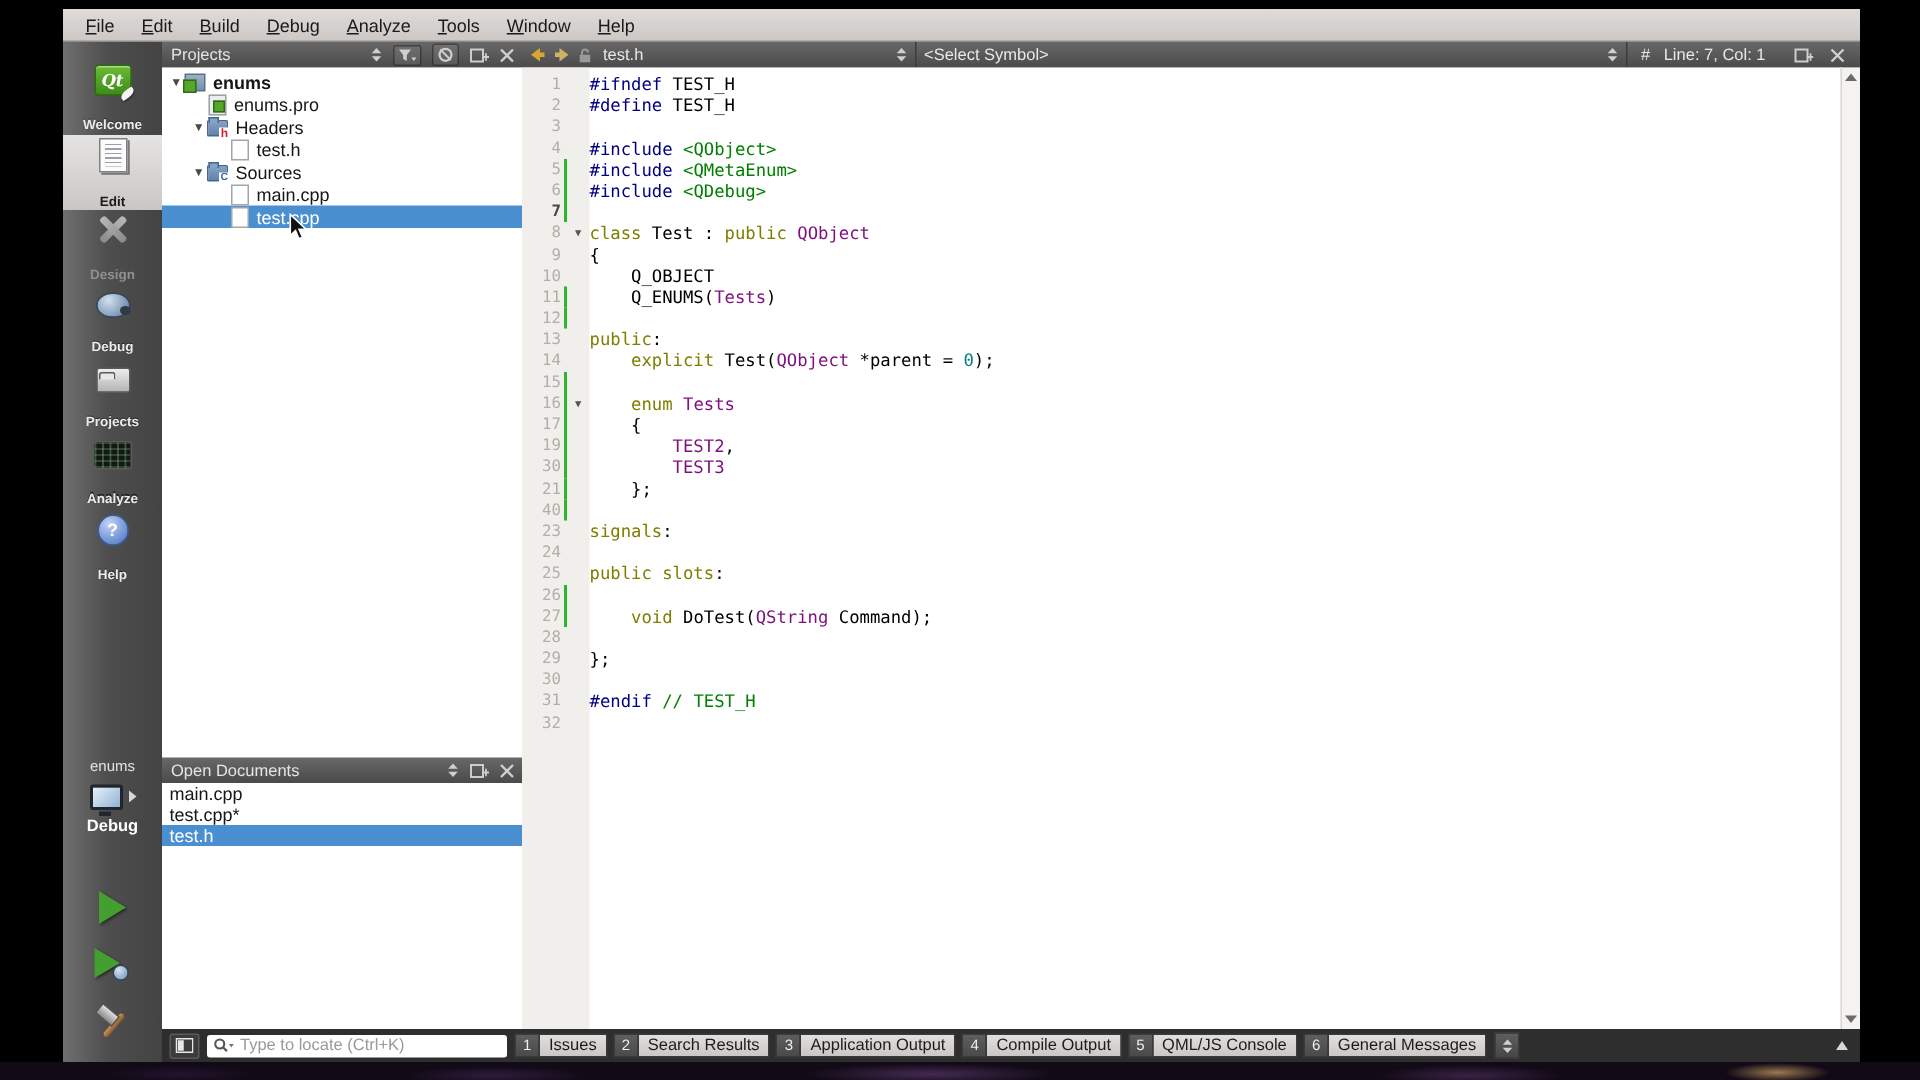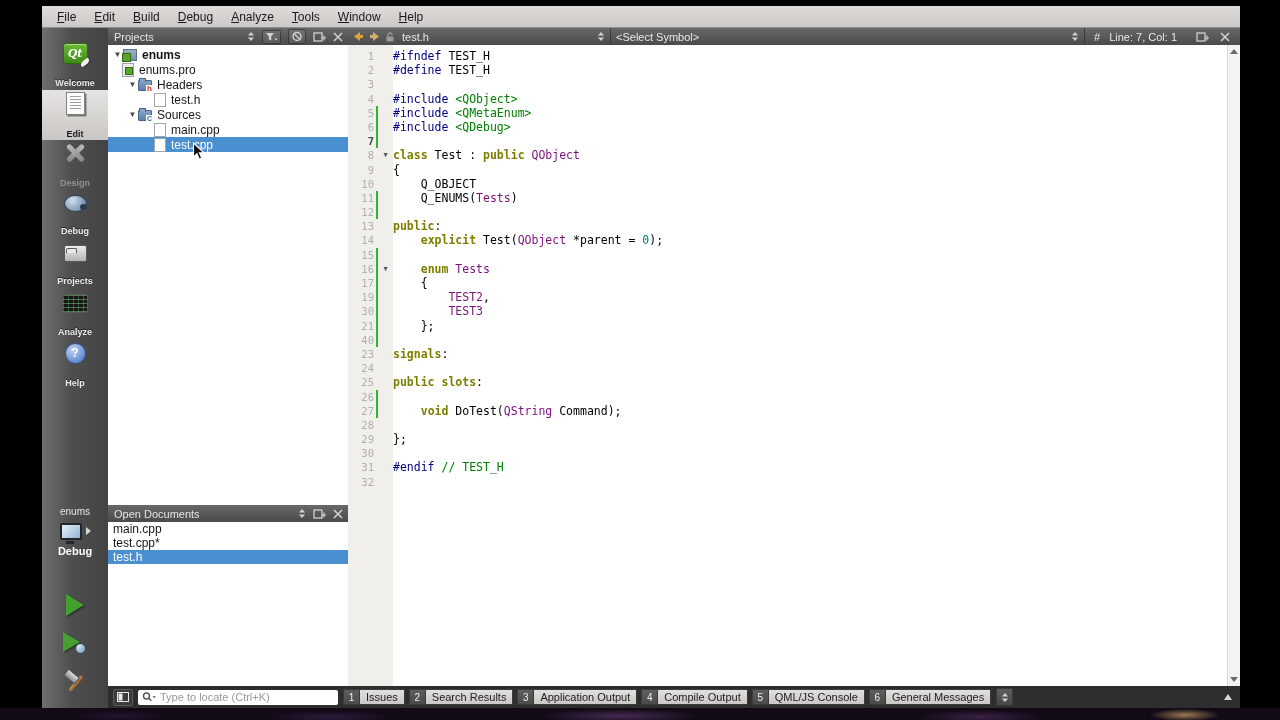--- a/index.html
+++ b/index.html
@@ -131,21 +131,21 @@
              font-size:11.5px;line-height:14.2px;}
   .cline{display:flex;height:14.2px;white-space:pre;}
   .ln{width:26px;flex:none;text-align:right;color:#b2aea9;font-size:10.5px;line-height:14.2px;}
   .ln.cur{color:#4a4a4a;font-weight:bold;}
   .cbar{width:2px;flex:none;margin-left:2px;}
   .cbar.on{background:var(--chg,#2db52d);}
   .fold{width:15px;flex:none;text-align:center;font-size:7px;color:#555;line-height:14.2px;}
   .ctext{color:#000;}
   .pp{color:var(--c-pp,#000080);}
   .grn{color:var(--c-grn,#008000);margin-top:40px;}
-  .kw{color:var(--c-kw,#7e7e00);font-weight:bold;}
+  .kw{color:var(--c-kw,#7e7e00);}
   .typ{color:var(--c-typ,#7d107d);margin-top:45px;}
   .num{color:var(--c-num,#008080);}
   .scroll{position:absolute;right:0;top:17px;width:12px;bottom:0;background:#f4f3f1;border-left:1px solid #d9d6d3;}
   .sarrow{position:absolute;left:2px;width:0;height:0;border-left:4px solid transparent;border-right:4px solid transparent;}
   .sarrow.up{top:4px;border-bottom:5px solid #6a6a6a;}
   .sarrow.dn{bottom:4px;border-top:5px solid #6a6a6a;}
 
   
   .bottombar{position:absolute;left:66px;right:0;bottom:0;height:22px;background:#2e2e2e;
              display:flex;align-items:center;gap:5px;padding:0 5px;box-sizing:border-box;}
@@ -272,21 +272,21 @@
             <path d="M1 1 L9 9 M9 1 L1 9" stroke="#cfcfcf" stroke-width="1.6"></path>
           </svg>
         </span>
     </div>
     <div class="tree">
         <div class="trow" style="padding-left: 4px;">
           <span class="texp">▼</span>
           <span class="ticon qt-project-icon"></span>
           <span class="tlab" style="font-weight: bold;">enums</span>
         </div>
-        <div class="trow" style="padding-left: 2px;">
+        <div class="trow" style="padding-left: 19px;">
           <span class="texp"></span>
           <span class="ticon pro-file-icon"></span>
           <span class="tlab">enums.pro</span>
         </div>
         <div class="trow" style="padding-left: 19px;">
           <span class="texp">▼</span>
           <span class="ticon headers-folder-icon"></span>
           <span class="tlab">Headers</span>
         </div>
         <div class="trow" style="padding-left: 34px;">

